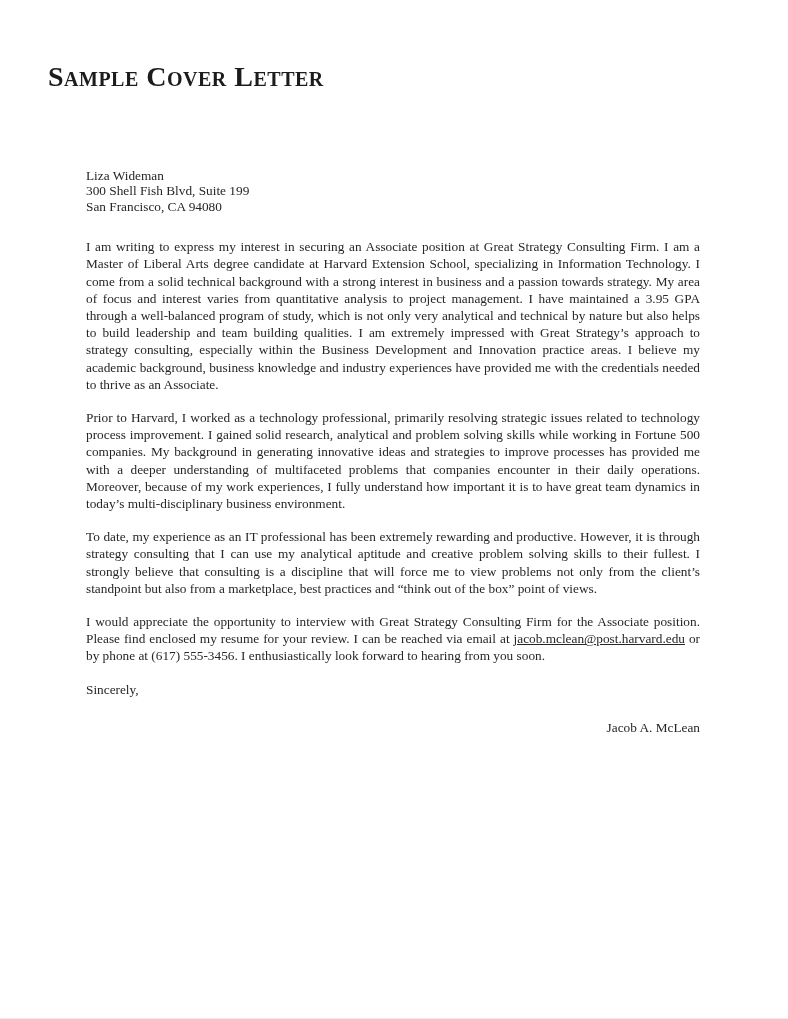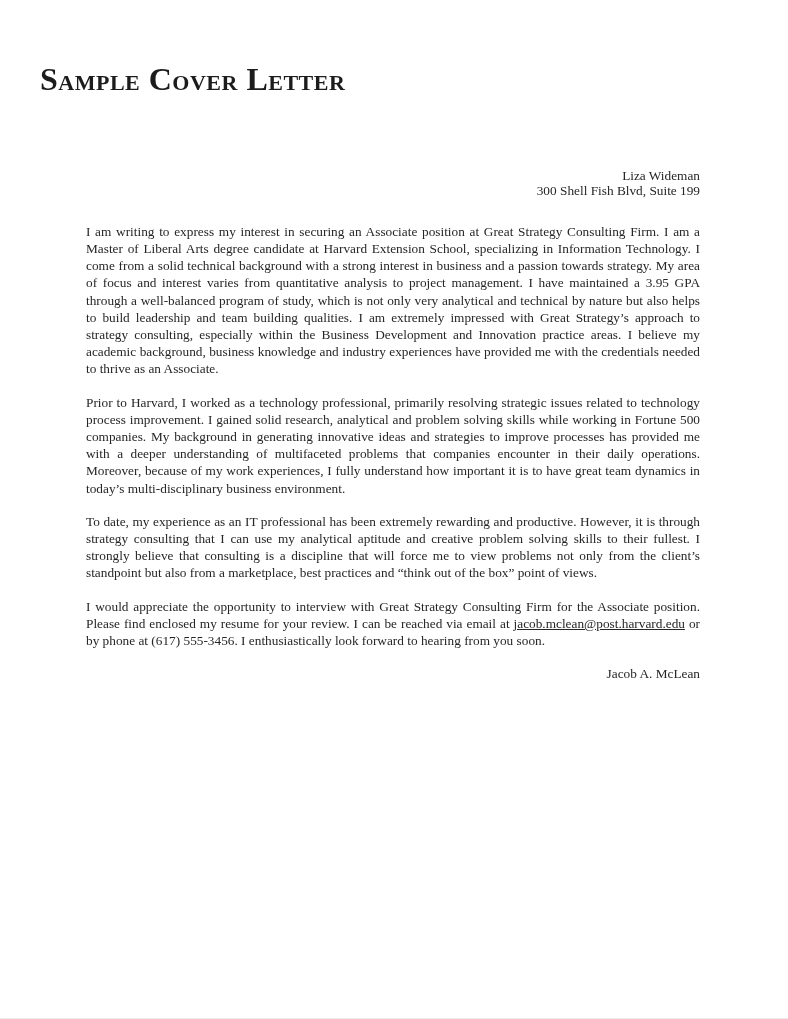--- a/index.html
+++ b/index.html
@@ -21,24 +21,24 @@
     position: absolute;
     left: 0;
     right: 0;
     bottom: 0;
     height: 1px;
     background: #ececec;
   }
 
   .doc-title {
     position: absolute;
-    left: 40px;
+    left: 48px;
     top: 40px;
     font-family: "Liberation Serif", "DejaVu Serif", serif;
-    font-size: 32px;
+    font-size: 28px;
     line-height: 36px;
     font-variant: small-caps;
     letter-spacing: 0.5px;
     color: #1c1c1c;
     white-space: nowrap;
   }
 
   .letter-body {
     position: absolute;
     left: 86px;
@@ -47,21 +47,20 @@
     font-size: 13.3px;
     line-height: 17.2px;
   }
 
   .date-line {
     margin: 0 0 25px 0;
   }
 
   .recipient-block {
     margin: 0 0 24px 0;
-    text-align: right;
   }
   .recipient-block .addr-line {
     margin: 0;
     line-height: 15.4px;
   }
 
   .salutation {
     margin: 0 0 22px 0;
   }
 
@@ -90,32 +89,34 @@
 <div class="page">
 
   <h1 class="doc-title">Sample Cover Letter</h1>
 
   <div class="letter-body">
 
 
     <div class="recipient-block">
       <div class="addr-line">Liza Wideman</div>
       <div class="addr-line">300 Shell Fish Blvd, Suite 199</div>
+      <div class="addr-line">San Francisco, CA 94080</div>
     </div>
 
 
     <p class="body-para">I am writing to express my interest in securing an Associate position at Great Strategy Consulting Firm. I am a Master of Liberal Arts degree candidate at Harvard Extension School, specializing in Information Technology. I come from a solid technical background with a strong interest in business and a passion towards strategy. My area of focus and interest varies from quantitative analysis to project management. I have maintained a 3.95 GPA through a well-balanced program of study, which is not only very analytical and technical by nature but also helps to build leadership and team building qualities. I am extremely impressed with Great Strategy’s approach to strategy consulting, especially within the Business Development and Innovation practice areas. I believe my academic background, business knowledge and industry experiences have provided me with the credentials needed to thrive as an Associate.</p>
 
     <p class="body-para">Prior to Harvard, I worked as a technology professional, primarily resolving strategic issues related to technology process improvement. I gained solid research, analytical and problem solving skills while working in Fortune 500 companies. My background in generating innovative ideas and strategies to improve processes has provided me with a deeper understanding of multifaceted problems that companies encounter in their daily operations. Moreover, because of my work experiences, I fully understand how important it is to have great team dynamics in today’s multi-disciplinary business environment.</p>
 
     <p class="body-para">To date, my experience as an IT professional has been extremely rewarding and productive. However, it is through strategy consulting that I can use my analytical aptitude and creative problem solving skills to their fullest. I strongly believe that consulting is a discipline that will force me to view problems not only from the client’s standpoint but also from a marketplace, best practices and “think out of the box” point of views.</p>
 
     <p class="body-para"><span>I would appreciate the opportunity to interview with Great Strategy Consulting Firm for the Associate position. Please find enclosed my resume for your review. I can be reached via email at </span><a class="email-link" href="#">jacob.mclean@post.harvard.edu</a><span> or by phone at (617) 555-3456. I enthusiastically look forward to hearing from you soon.</span></p>
 
 
+    <div class="closing-line">Sincerely,</div>
 
     <div class="closing-line last">Jacob A. McLean</div>
 
   </div>
 
   <div class="page-bottom-edge"></div>
 
 </div>
 
 </body></html>

